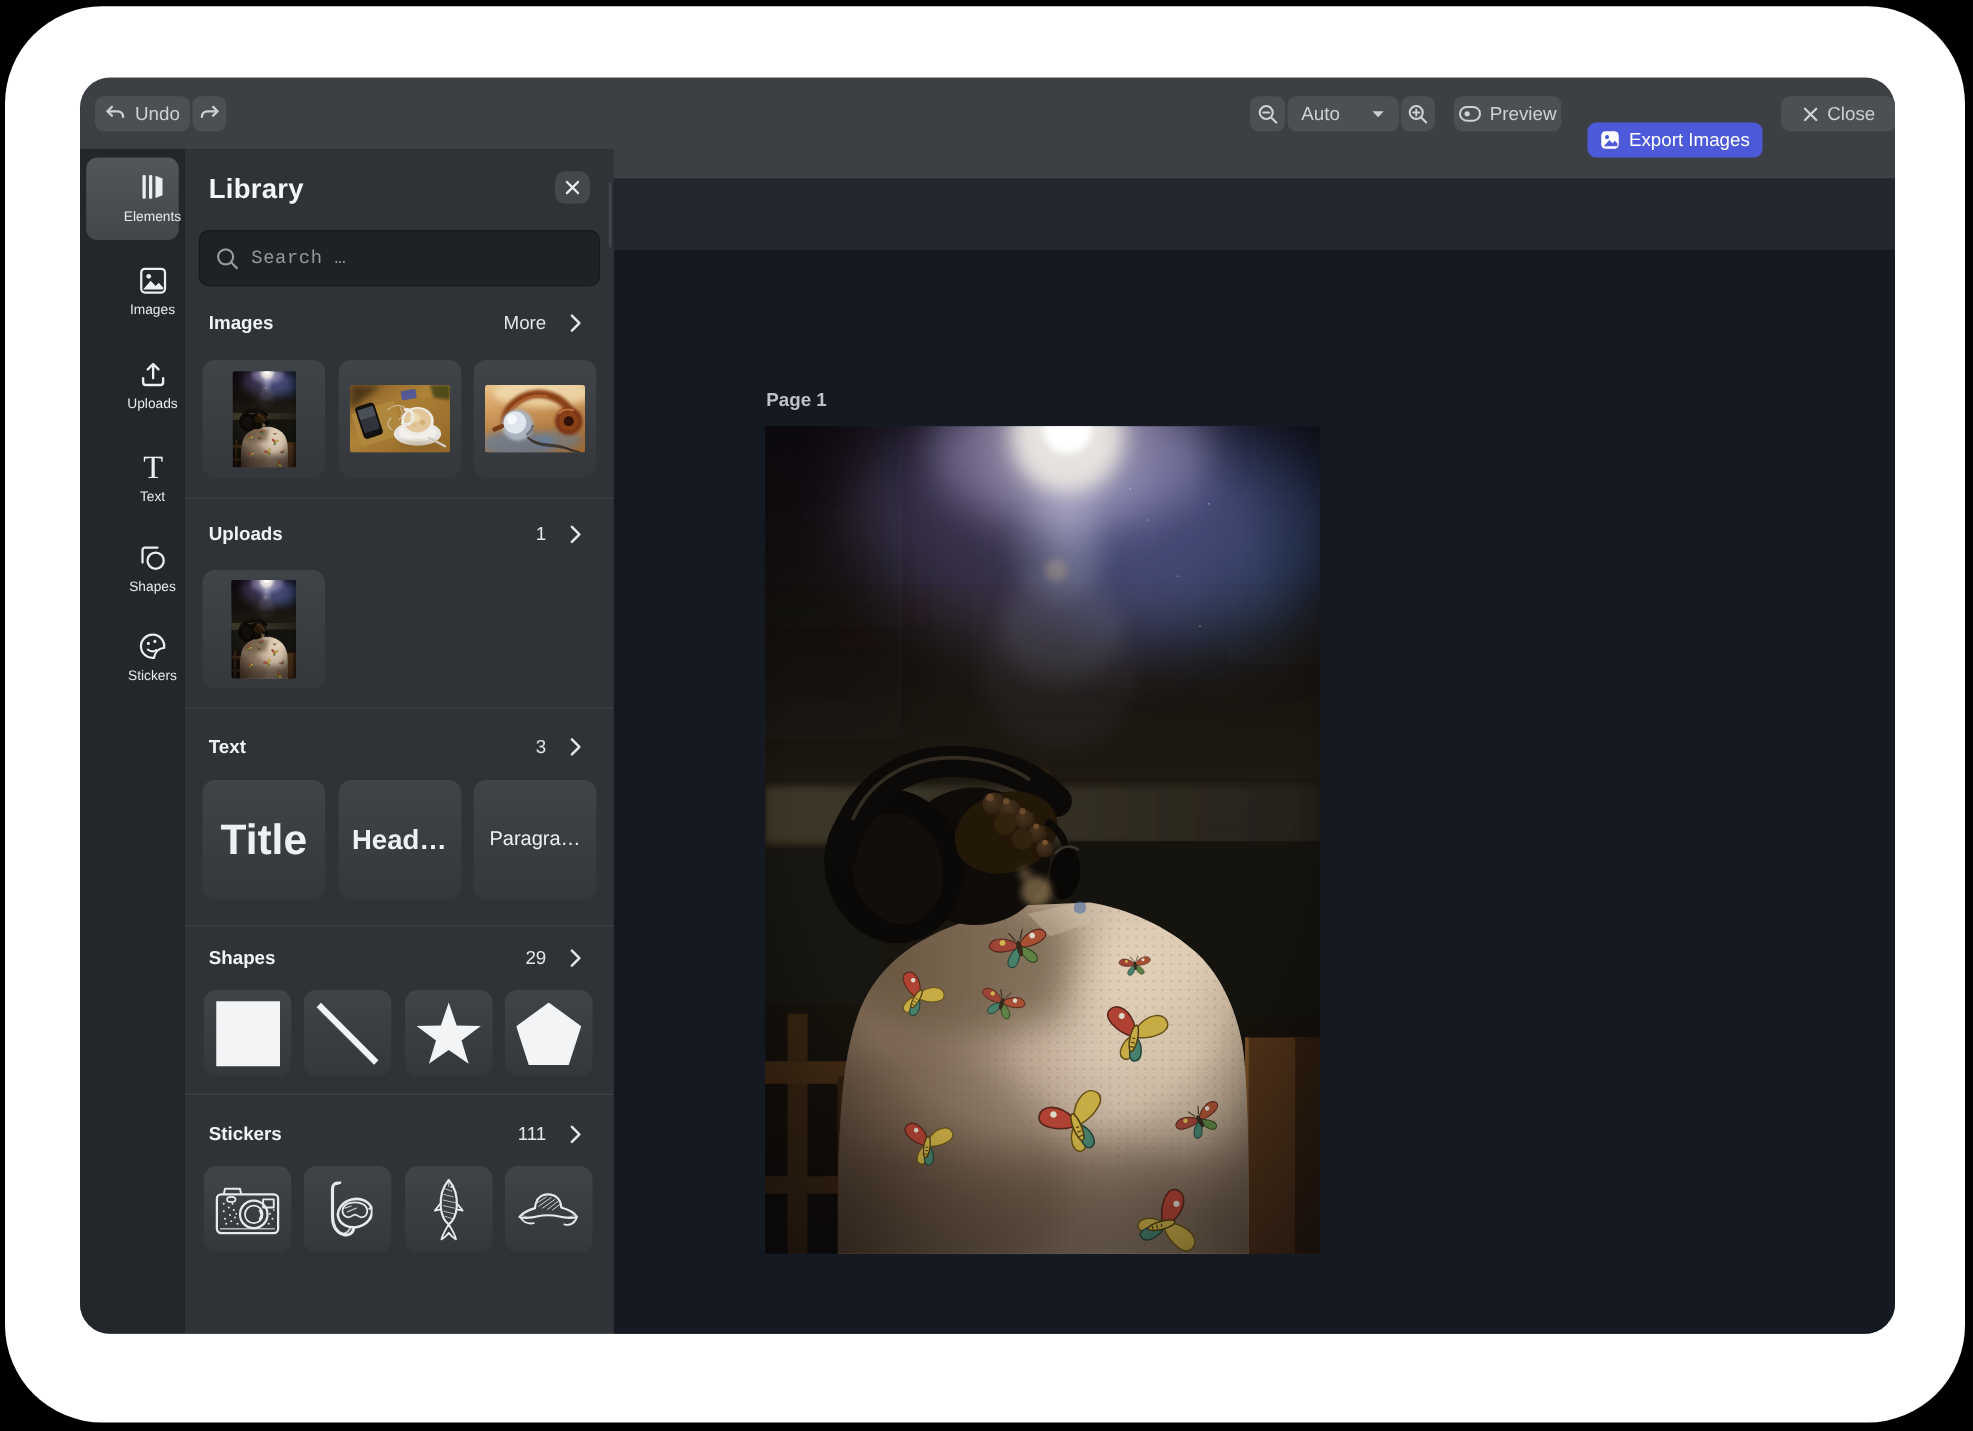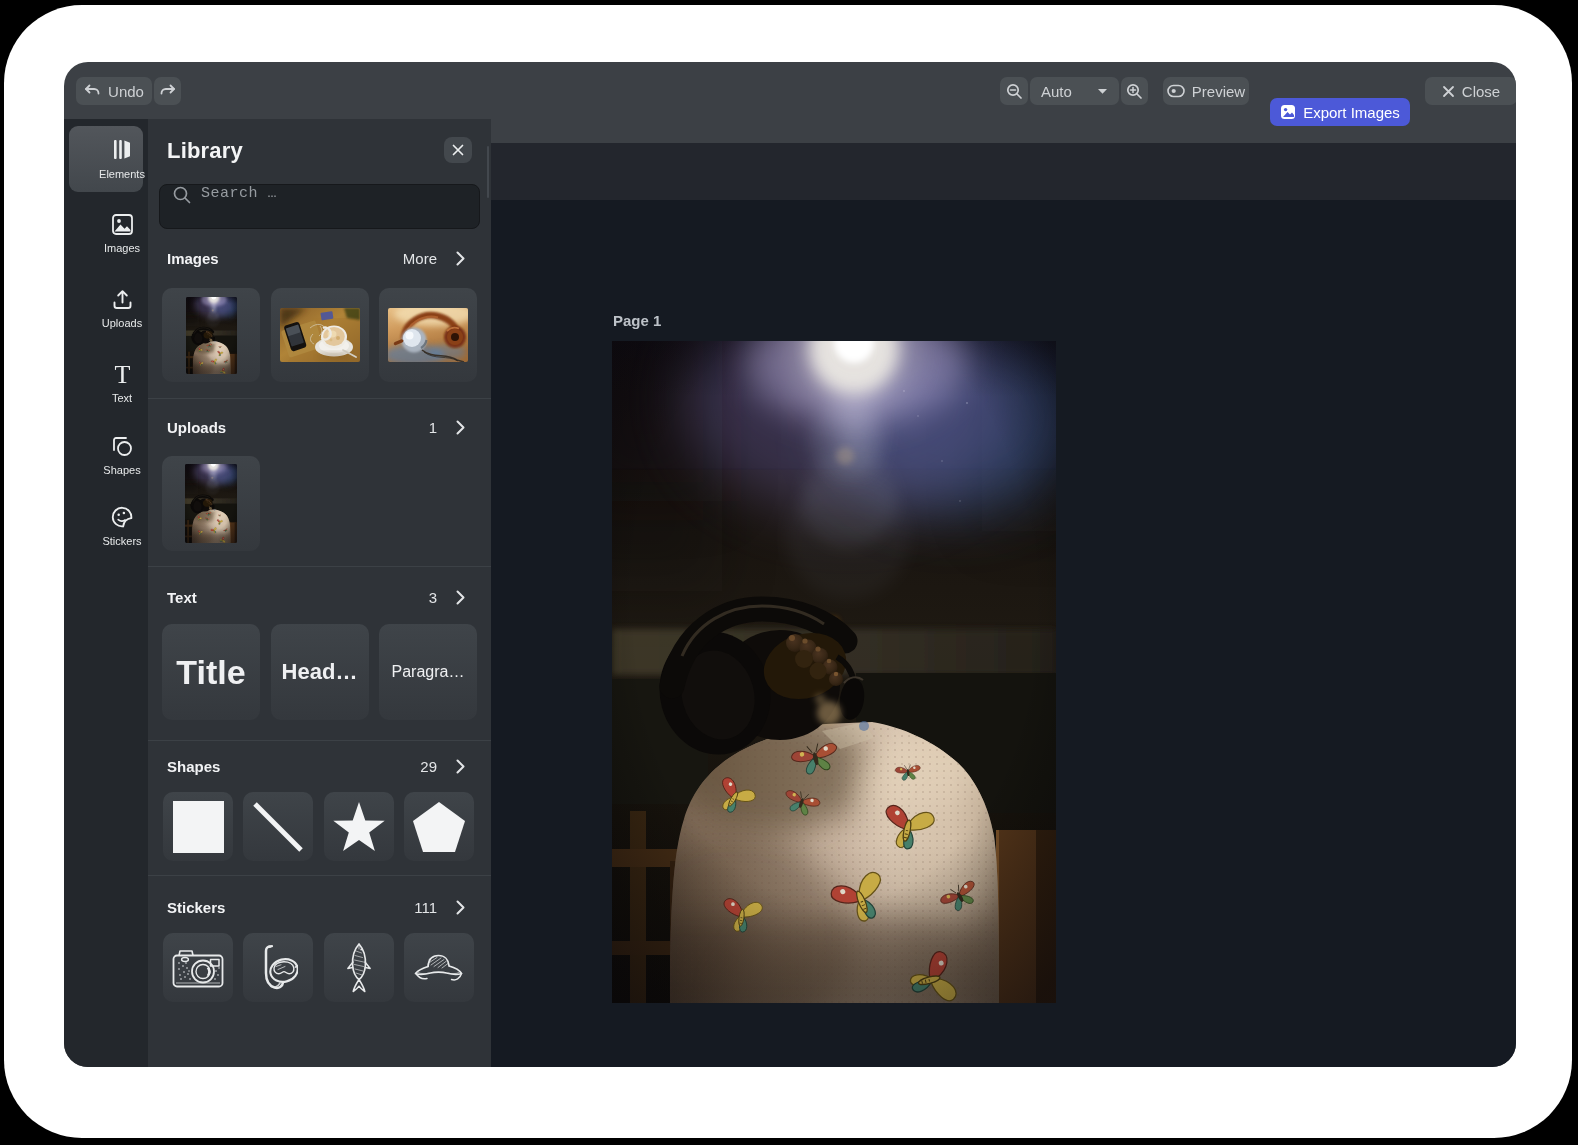--- a/index.html
+++ b/index.html
@@ -11,21 +11,21 @@
   .tbtn svg { display:block; }
   
   .sidebar { position:absolute; left:0; top:57px; width:84px; height:948px; background:#23272c; }
   .sideitem { position:absolute; left:16px; width:84px; text-align:center; color:#e7e9ea; font-size:11px; }
   .sideitem svg { display:block; margin:0 auto 6px; }
   .elbtn { position:absolute; left:5px; top:7px; width:74px; height:66px; border-radius:9px; background:linear-gradient(180deg,#52565b,#42474c); }
   
   .panel { position:absolute; left:84px; top:57px; width:343px; height:948px; background:#2f3338; }
   .ptitle { position:absolute; left:19px; top:19px; font-size:22px; font-weight:bold; color:#f4f5f6; letter-spacing:.2px; }
   .xbtn { position:absolute; left:296px; top:18px; width:28px; height:26px; background:#43484d; border-radius:8px; display:flex; align-items:center; justify-content:center; }
-  .search { position:absolute; left:11px; top:65px; width:321px; height:45px; background:#1e2226; border:1px solid #16181b; border-radius:8px; display:flex; align-items:flex-start; padding-left:12px; gap:9px; }
+  .search { position:absolute; left:11px; top:65px; width:321px; height:45px; background:#1e2226; border:1px solid #16181b; border-radius:8px; display:flex; align-items:center; padding-left:12px; gap:9px; }
   .search span { font-family:"Liberation Mono",monospace; font-size:15px; color:#969ba0; letter-spacing:0.5px; }
   .shead { position:absolute; left:19px; font-size:15px; font-weight:bold; color:#f2f3f5; }
   .scount { position:absolute; font-size:15px; color:#e3e5e7; text-align:right; right:54px; }
   .chev { position:absolute; right:26px; }
   .pcard { position:absolute; width:98px; height:94px; border-radius:10px; background:linear-gradient(180deg,#3f4449,#34383d); display:flex; align-items:center; justify-content:center; }
   .pcard4 { position:absolute; width:70px; height:69px; border-radius:10px; background:linear-gradient(180deg,#3f4449,#34383d); display:flex; align-items:center; justify-content:center; }
   .divider { position:absolute; left:0; width:343px; height:1px; background:#3c4146; }
   .thumb { border-radius:2px; overflow:hidden; display:block; }
   .txtcard { color:#eff0f2; }
   

